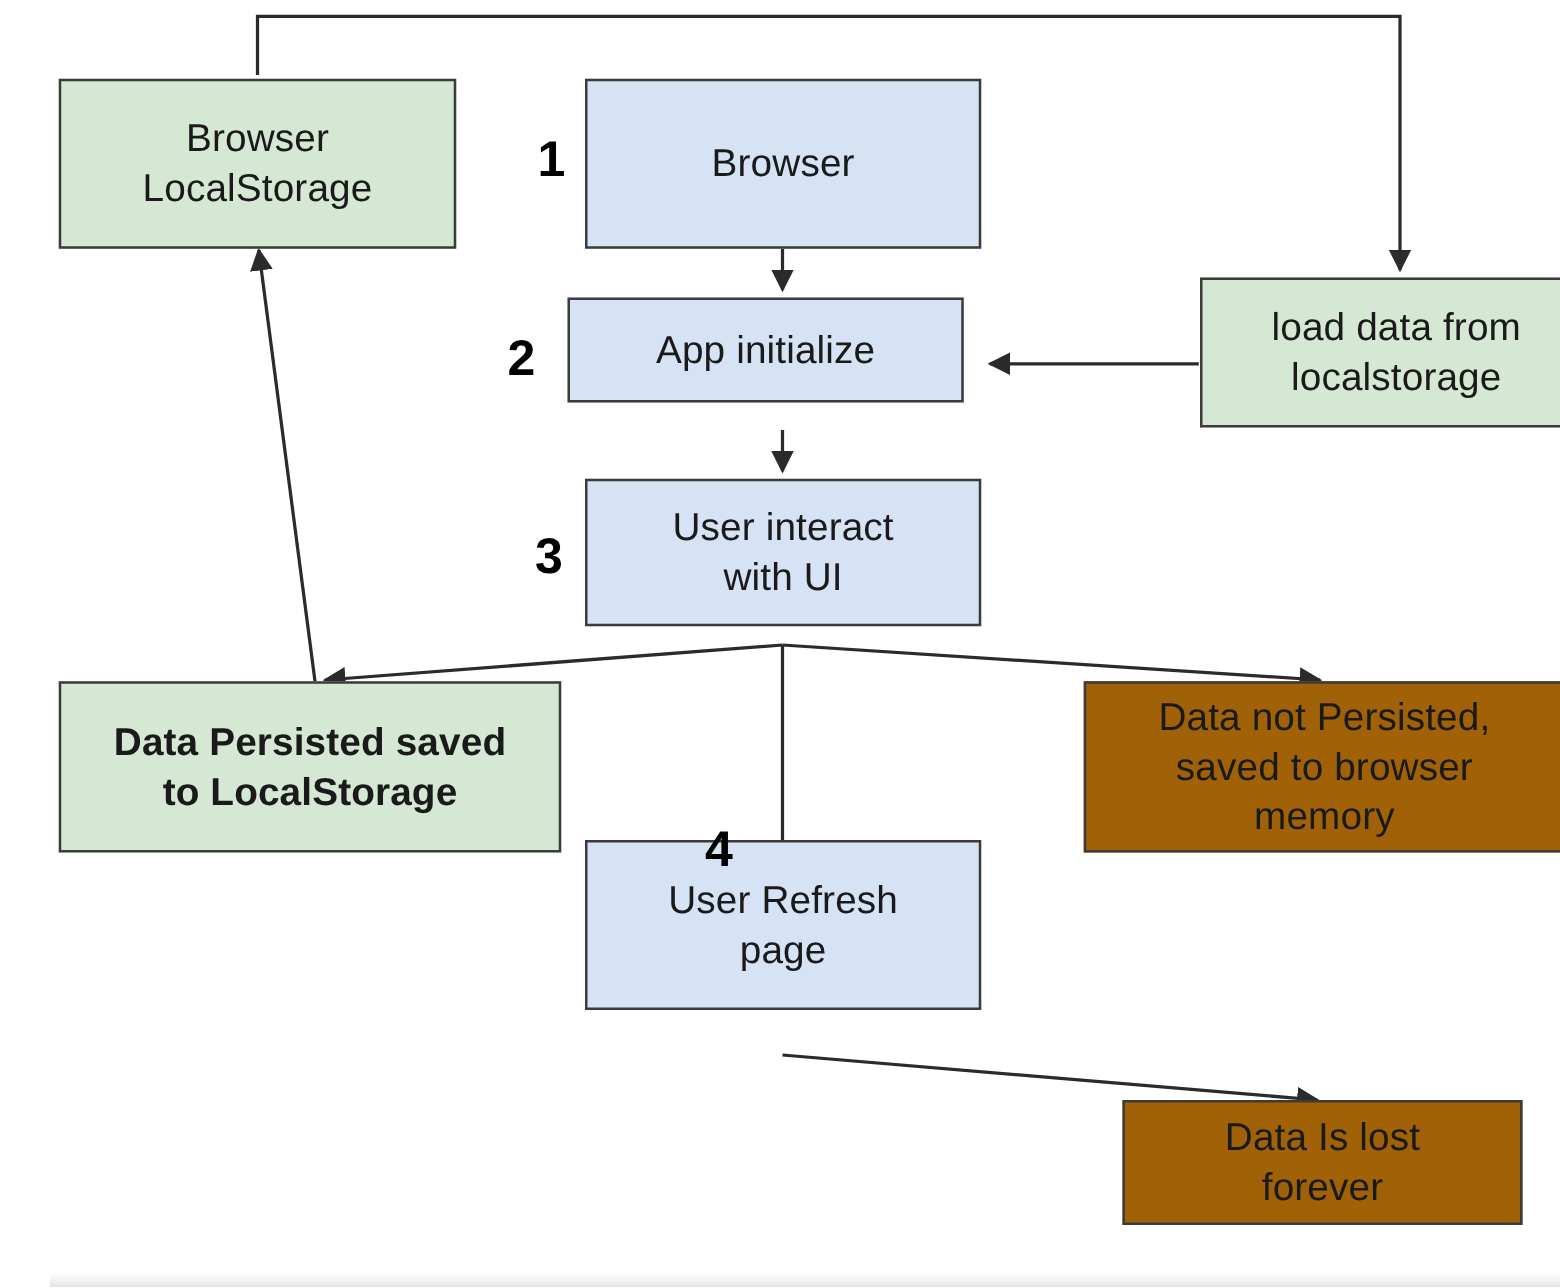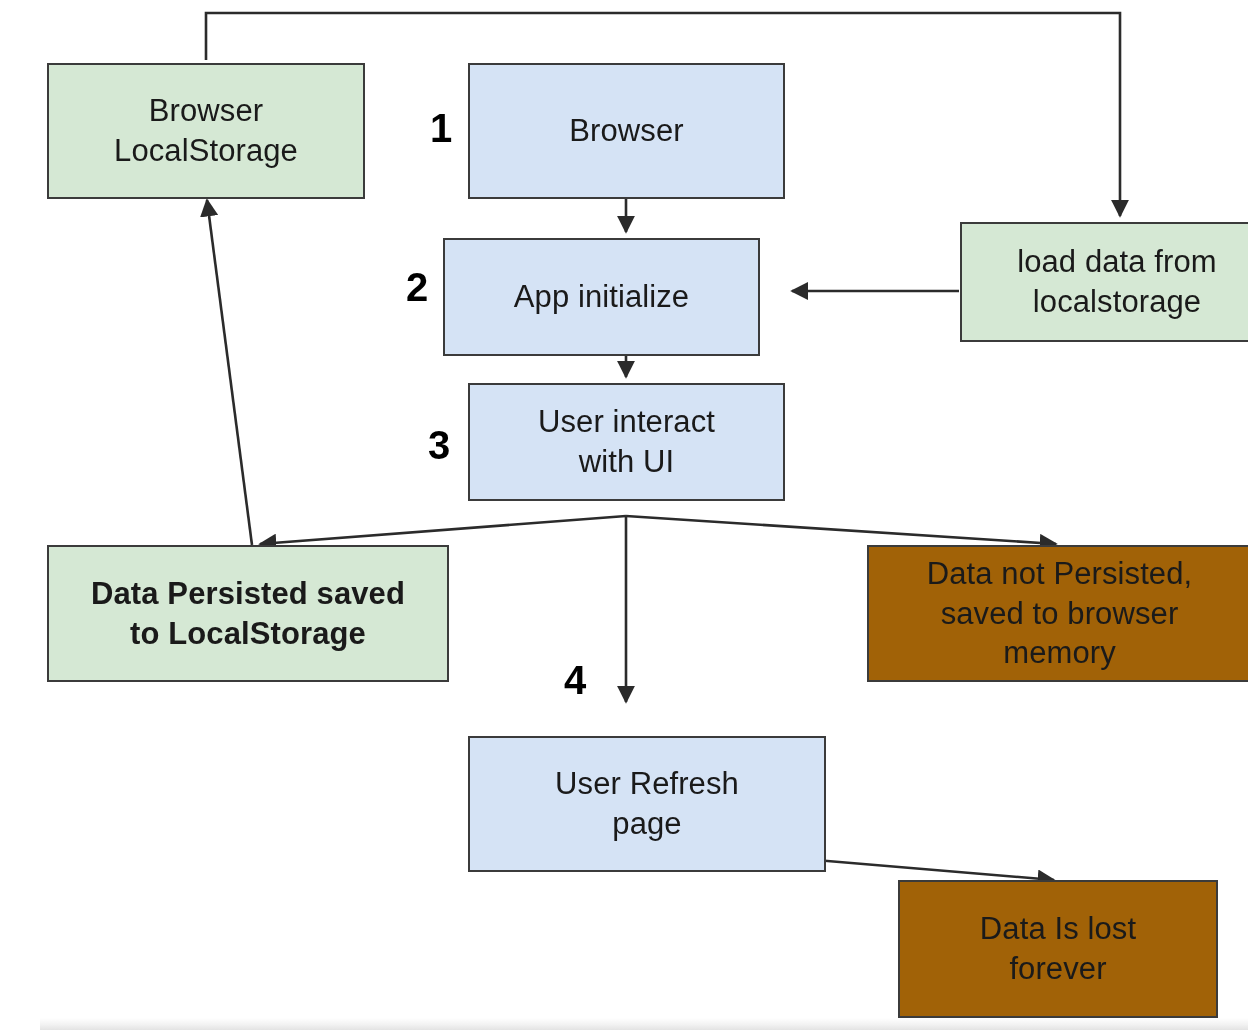--- a/index.html
+++ b/index.html
@@ -96,36 +96,36 @@
   </svg>
 
   <div class="node green" style="left:7px; top:63px; width:318px; height:136px;">Browser
 LocalStorage</div>
 
   <div class="node blue" style="left:428px; top:63px; width:317px; height:136px;">Browser</div>
 
   <div class="node green" style="left:920px; top:222px; width:314px; height:120px;">load data from
 localstorage</div>
 
-  <div class="node blue" style="left:403px; top:238px; width:317px; height:118px;">App initialize</div>
+  <div class="node blue" style="left:414px; top:238px; width:317px; height:84px;">App initialize</div>
 
   <div class="node blue" style="left:428px; top:383px; width:317px; height:118px;">User interact
 with UI</div>
 
   <div class="node green" style="left:7px; top:545px; width:402px; height:137px;font-weight:bold;">Data Persisted saved
 to LocalStorage</div>
 
   <div class="node pink" style="left:827px; top:545px; width:385px; height:137px;">Data not Persisted,
 saved to browser
 memory</div>
 
-  <div class="node blue" style="left:428px; top:736px; width:358px; height:136px;">User Refresh
+  <div class="node blue" style="left:428px; top:672px; width:317px; height:136px;">User Refresh
 page</div>
 
-  <div class="node pink" style="left:858px; top:880px; width:320px; height:138px;">Data Is lost
+  <div class="node pink" style="left:858px; top:880px; width:320px; height:100px;">Data Is lost
 forever</div>
 
   <div class="step-num" style="left:390px; top:108px;">1</div>
 
   <div class="step-num" style="left:366px; top:267px;">2</div>
 
   <div class="step-num" style="left:388px; top:425px;">3</div>
 
   <div class="step-num" style="left:524px; top:660px;">4</div>
 

